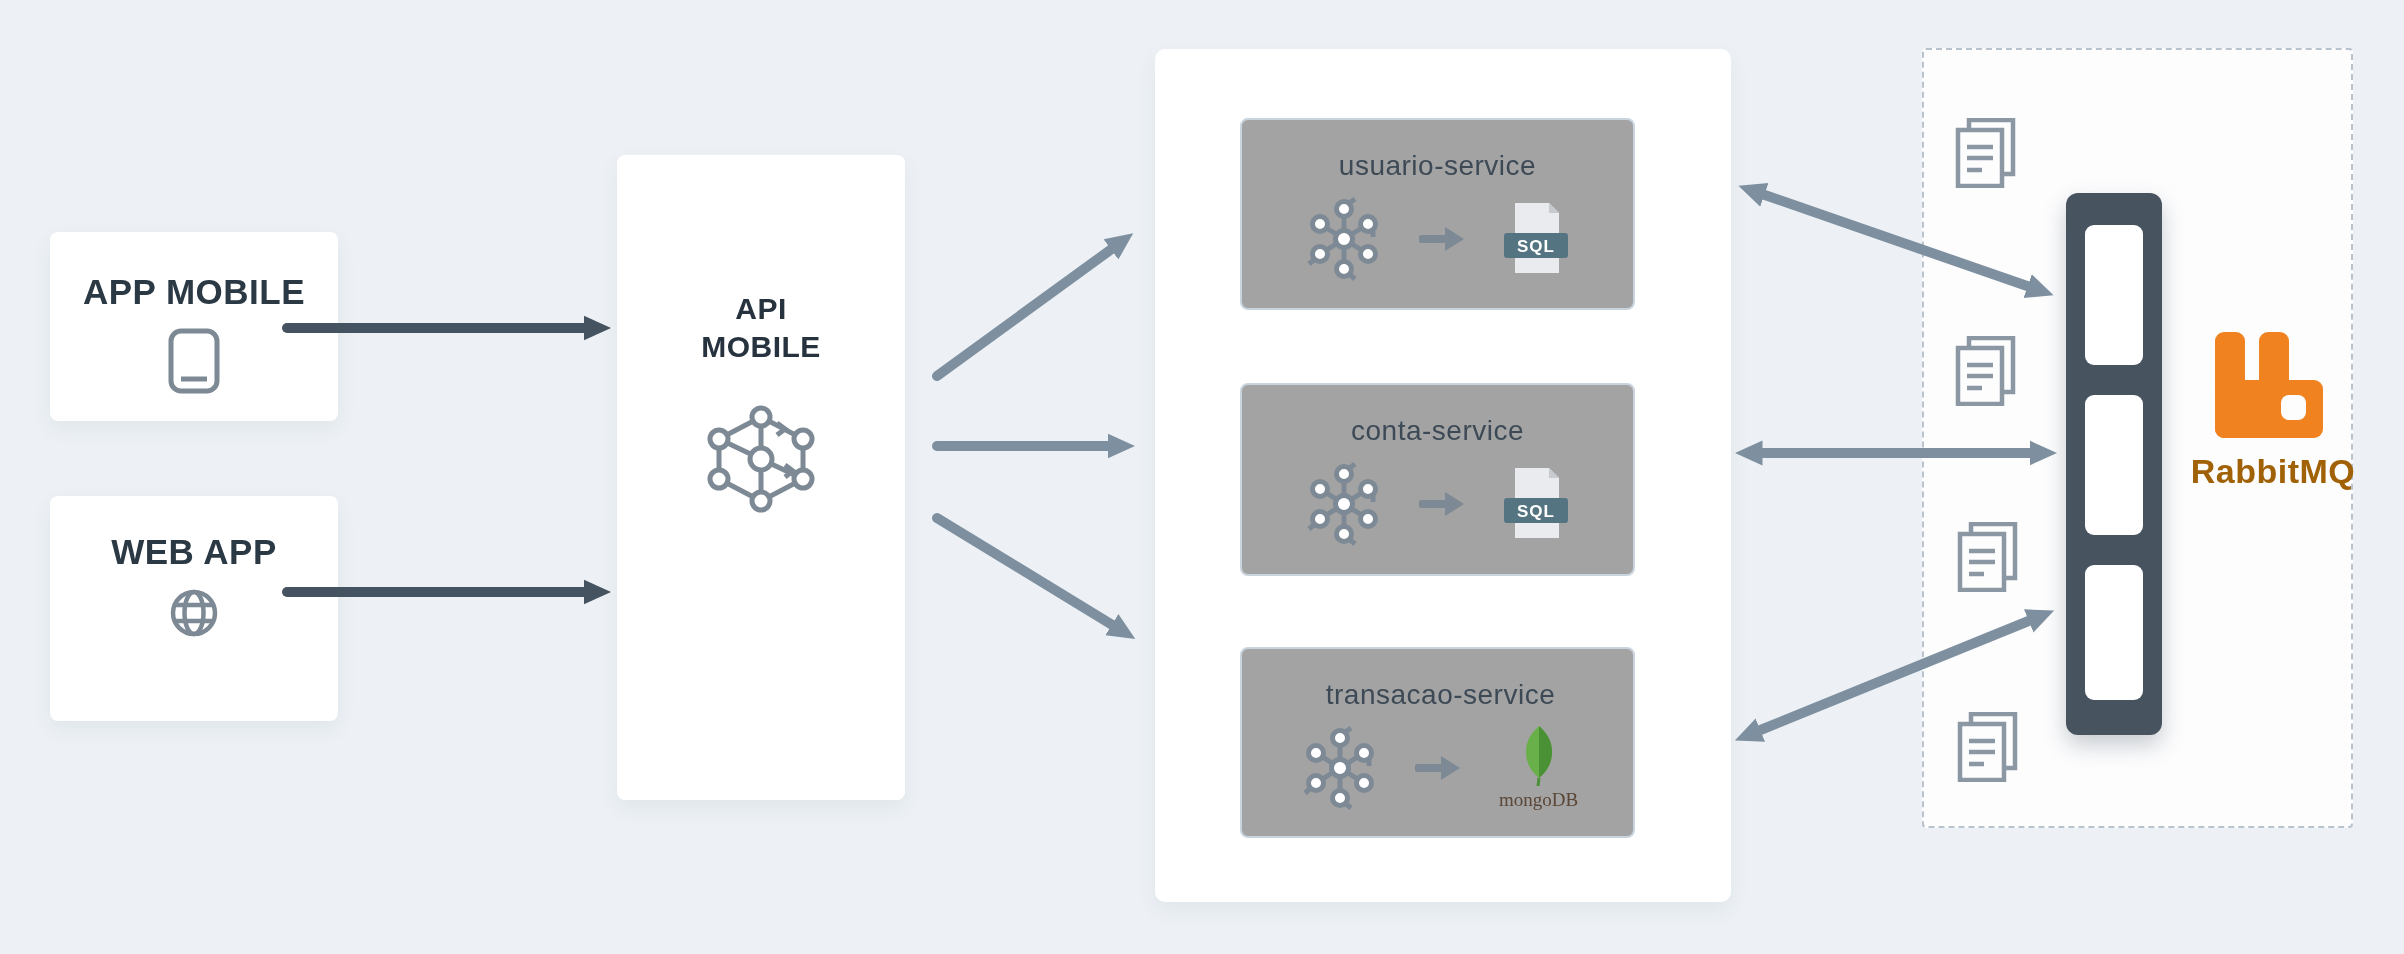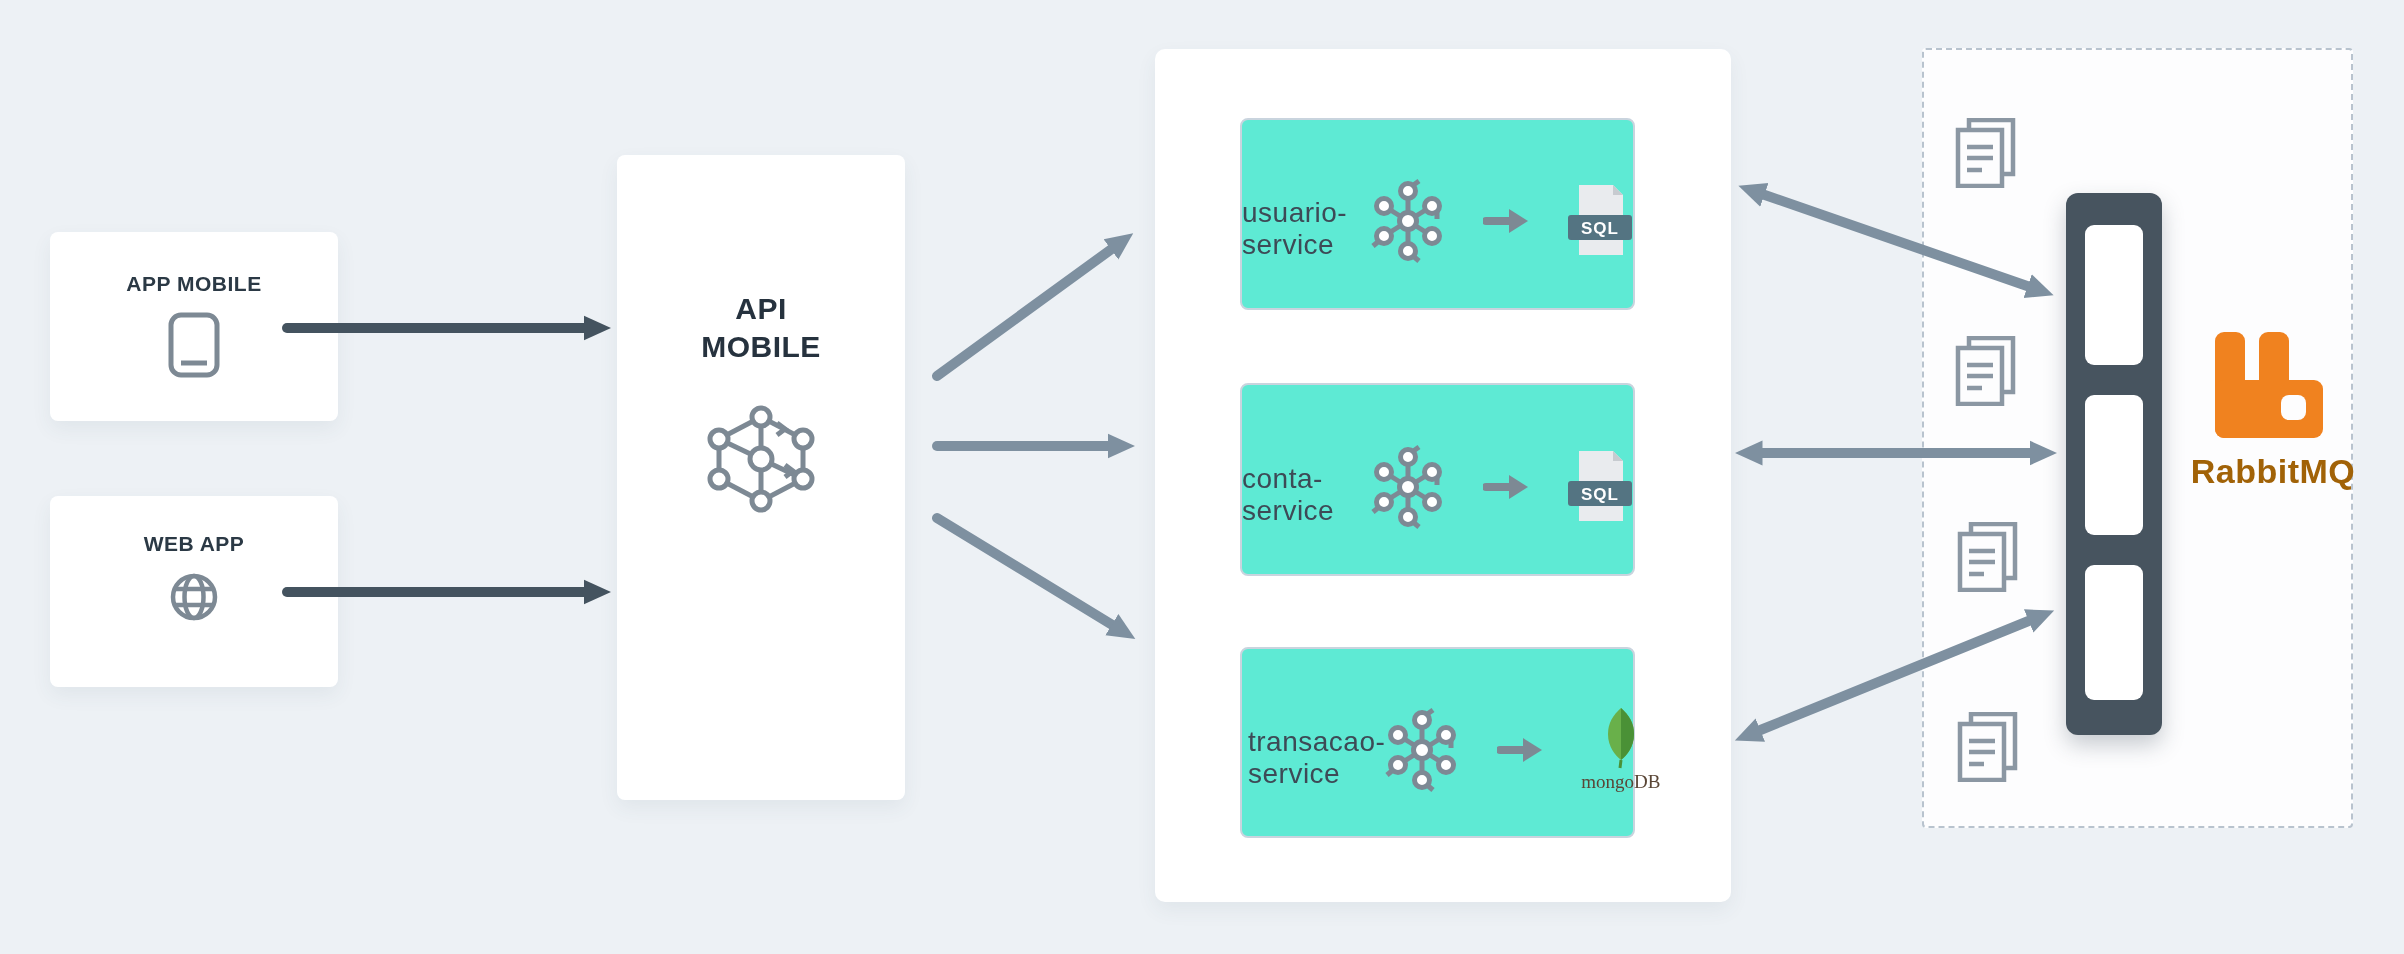--- a/index.html
+++ b/index.html
@@ -10,38 +10,38 @@
   }
   .abs{position:absolute;}
   
   .white-box{
     background:#ffffff;border-radius:8px;
     box-shadow:0 8px 20px rgba(60,80,100,0.07);
     display:flex;flex-direction:column;align-items:center;
   }
   .client-box{left:50px;width:288px;}
   .client-label{
-    font-weight:bold;font-size:21px;letter-spacing:0.5px;color:#2b3945;
+    font-weight:bold;font-size:35px;letter-spacing:0.5px;color:#2b3945;
   }
   .gateway-box{left:617px;top:155px;width:288px;height:645px;}
   .gateway-label{
     font-weight:bold;font-size:30px;line-height:1.25;letter-spacing:0.5px;
     color:#26323e;text-align:center;margin-top:135px;
   }
   
   .services-panel{
     left:1155px;top:49px;width:576px;height:853px;
     background:#ffffff;border-radius:10px;
     box-shadow:0 8px 20px rgba(60,80,100,0.07);
   }
   .service-card{
     position:absolute;left:1240px;width:395px;
-    background:#5eead4;border:2px solid #c9d4de;border-radius:8px;
+    background:#a3a3a3;border:2px solid #c9d4de;border-radius:8px;
     box-sizing:border-box;
-    display:flex;flex-direction:row;align-items:center;
+    display:flex;flex-direction:column;align-items:center;
   }
   .service-title{
     font-size:28px;color:#3d4a56;letter-spacing:0.5px;margin-top:30px;
   }
   .service-row{
     display:flex;align-items:center;gap:38px;margin-top:14px;
   }
   .mongo-wrap{display:flex;flex-direction:column;align-items:center;}
   .mongo-label{
     font-family:"Liberation Serif", serif;font-size:19px;color:#5a4636;
@@ -74,21 +74,21 @@
 <body>
 
 <div class="abs white-box client-box" style="top:232px;height:189px;">
   <div class="client-label" style="margin-top:40px;">APP MOBILE</div>
   <svg width="52" height="66" viewBox="0 0 52 66" style="margin-top:16px;">
     <rect x="3" y="3" width="46" height="60" rx="10" fill="none" stroke="#7d8994" stroke-width="5"></rect>
     <line x1="13" y1="51" x2="39" y2="51" stroke="#7d8994" stroke-width="5"></line>
   </svg>
 </div>
 
-<div class="abs white-box client-box" style="top:496px;height:191px;">
+<div class="abs white-box client-box" style="top:496px;height:225px;">
   <div class="client-label" style="margin-top:36px;">WEB APP</div>
   <svg width="50" height="50" viewBox="0 0 50 50" style="margin-top:16px;">
     <circle cx="25" cy="25" r="21" fill="none" stroke="#7d8994" stroke-width="4.5"></circle>
     <ellipse cx="25" cy="25" rx="9.5" ry="21" fill="none" stroke="#7d8994" stroke-width="4.5"></ellipse>
     <line x1="6" y1="17" x2="44" y2="17" stroke="#7d8994" stroke-width="4.5"></line>
     <line x1="6" y1="33" x2="44" y2="33" stroke="#7d8994" stroke-width="4.5"></line>
   </svg>
 </div>
 
 <div class="abs white-box gateway-box">

